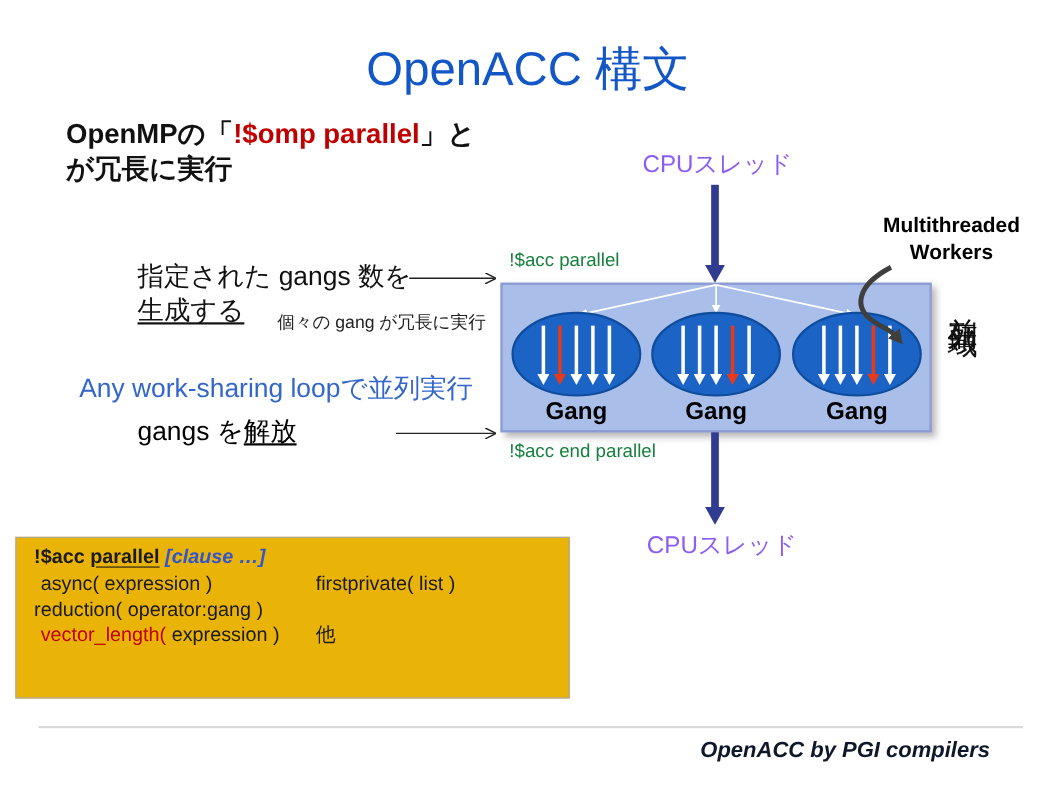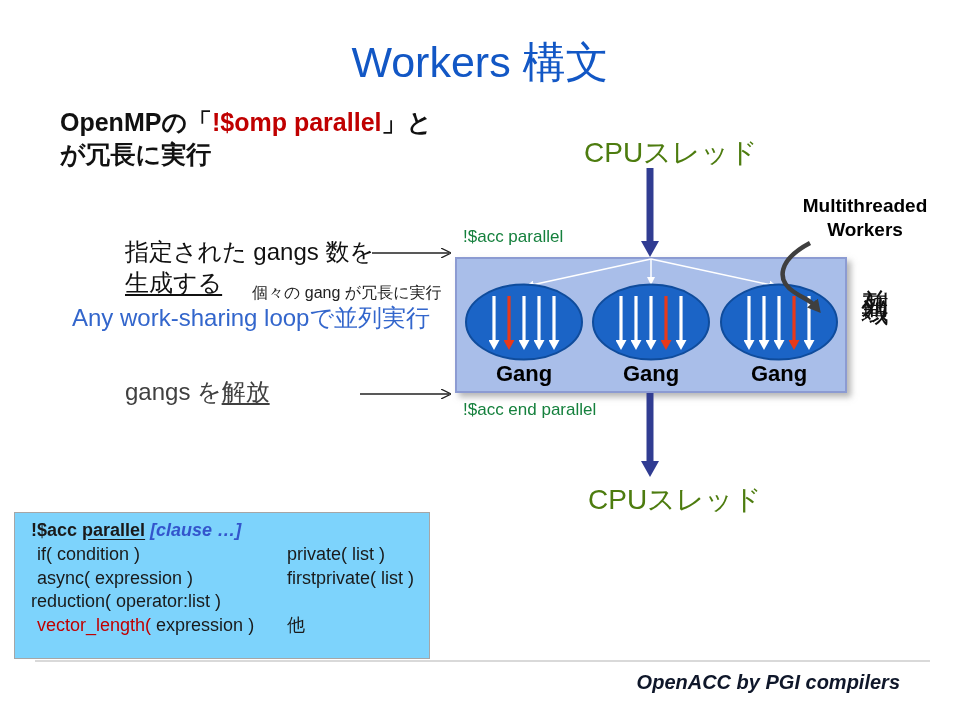--- a/index.html
+++ b/index.html
@@ -10,21 +10,21 @@
   .abs{position:absolute;}
   .slide-title{
     left:0; right:0; top:34px; text-align:center;
     font-size:43px; color:#1257C5; letter-spacing:0px;
   }
   .concept{
     left:60px; top:106px; font-size:25px; font-weight:bold; color:#111;
     line-height:32px; white-space:nowrap;
   }
   .red-text{color:#C00000;}
-  .cpu-label{font-size:28px; color:#4d7c0f; white-space:nowrap;}
+  .cpu-label{font-size:22px; color:#8b5cf6; white-space:nowrap;}
   .cpu-top{left:584px; top:134px;}
   .cpu-bottom{left:588px; top:481px;}
   .workers{
     left:775px; top:194px; width:180px; text-align:center;
     font-size:19px; font-weight:bold; color:#000; line-height:24px;
   }
   .directive{font-size:17px; color:#15803d; white-space:nowrap;}
   .dir-begin{left:463px; top:227px;}
   .dir-end{left:463px; top:400px;}
   .region-box{
@@ -39,46 +39,46 @@
   .region-vertical{
     left:860px; top:268px; font-size:27px; color:#111;
     writing-mode:vertical-rl; text-orientation:upright; letter-spacing:3px;
     line-height:30px;
   }
   .note-create{
     left:125px; top:236px; font-size:24px; color:#111; line-height:31px; white-space:nowrap;
   }
   .u{text-decoration:underline; text-underline-offset:3px;}
   .note-redundant{left:252px; top:283px; font-size:16px; color:#222; white-space:nowrap;}
-  .note-worksharing{left:72px; top:302px; font-size:24px; color:#3366CC; white-space:nowrap;}
-  .note-release{left:125px; top:376px; font-size:24px; color:#404040; white-space:nowrap;}
+  .note-worksharing{left:72px; top:337px; font-size:24px; color:#3366CC; white-space:nowrap;}
+  .note-release{left:125px; top:376px; font-size:24px; color:#000000; white-space:nowrap;}
   .code-box{
-    left:14px; top:488px; width:416px; height:147px; box-sizing:border-box;
-    background:#7dd3fc; border:1.5px solid #A6A6A6; padding:7px 0 0 16px;
-    font-size:18px; color:#1a1a1a;margin-top:24px;
+    left:14px; top:488px; width:504px; height:147px; box-sizing:border-box;
+    background:#eab308; border:1.5px solid #A6A6A6; padding:7px 0 0 16px;
+    font-size:18px; color:#1a1a1a;
   }
   .cb-title{font-weight:bold; margin-bottom:2px; white-space:nowrap;}
   .cb-title .clause{color:#3355CC; font-style:italic;}
   .cb-row{display:grid; grid-template-columns:256px auto; line-height:23.5px; white-space:nowrap;}
   .cb-left{padding-left:6px;}
   .cb-red{color:#C00000;}
   .emph{font-weight:bold; text-decoration:underline; text-underline-offset:3px;}
   .footer-line{left:35px; top:660px; width:895px; height:2px; background:#D9D9D9;}
   .footer-text{
     right:60px; top:671px; font-size:20px; font-weight:bold; font-style:italic;
     color:#0f172a; white-space:nowrap;
   }
   svg.overlay{left:0; top:0; pointer-events:none;}
 </style>
 </head>
 <body>
 
 <div class="slide">
 
-  <div class="abs slide-title">Workers 構文</div>
+  <div class="abs slide-title">OpenACC 構文</div>
 
   <div class="abs concept">
     <span>OpenMPの「</span><span class="red-text">!$omp parallel</span><span>」と</span><br>
     <span>が冗長に実行</span>
   </div>
 
   <div class="abs cpu-label cpu-top">CPUスレッド</div>
 
   <div class="abs workers">
     <span>Multithreaded</span><br>
@@ -174,29 +174,25 @@
   <div class="abs gang-label" style="left:591px;">Gang</div>
   <div class="abs gang-label" style="left:719px;">Gang</div>
 
   <div class="abs cpu-label cpu-bottom">CPUスレッド</div>
 
   <div class="abs code-box">
     <div class="cb-title">
       <span>!$acc </span><span class="u">parallel</span><span class="clause"> [clause …]</span>
     </div>
     <div class="cb-row">
-      <div class="cb-left"><span class="cb-red"></span><span>if( condition )</span></div>
-      <div class="cb-right">private( list )</div>
-    </div>
-    <div class="cb-row">
       <div class="cb-left"><span class="cb-red"></span><span>async( expression )</span></div>
       <div class="cb-right">firstprivate( list )</div>
     </div>
     <div class="cb-row">
-      <div class="cb-right">reduction( operator:list )</div>
+      <div class="cb-right">reduction( operator:gang )</div>
     </div>
     <div class="cb-row">
       <div class="cb-left"><span class="cb-red">vector_length(</span><span> expression )</span></div>
       <div class="cb-right">他</div>
     </div>
   </div>
 
   <div class="abs footer-line"></div>
   <div class="abs footer-text">OpenACC by PGI compilers</div>
 

